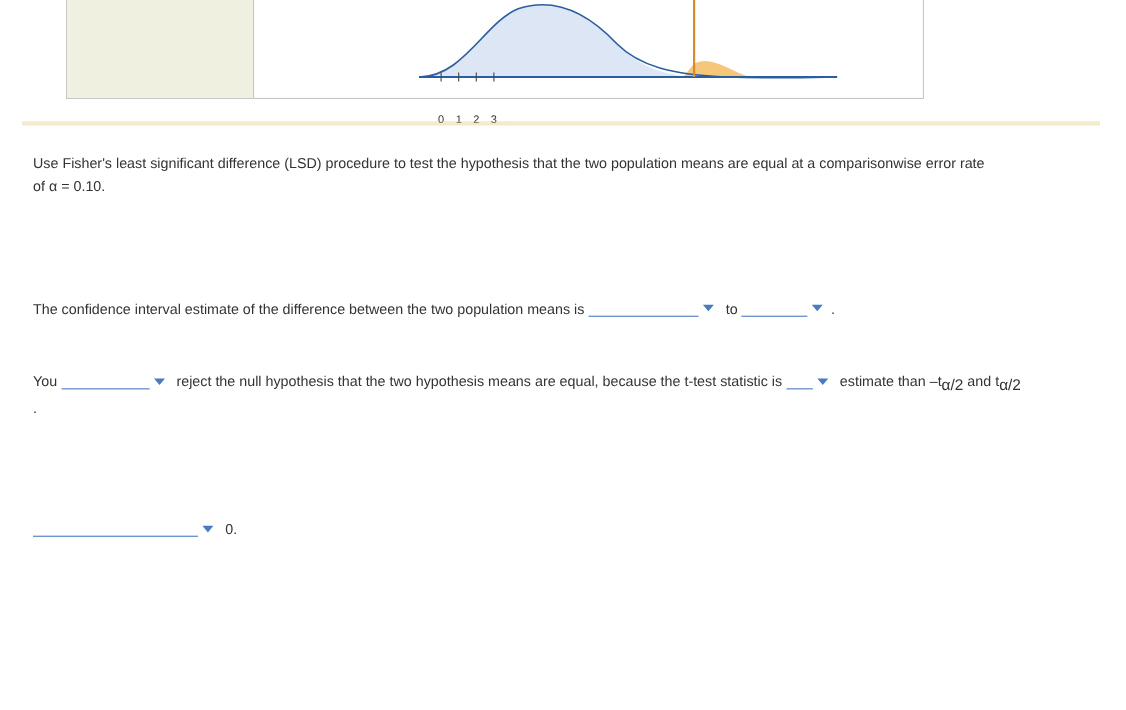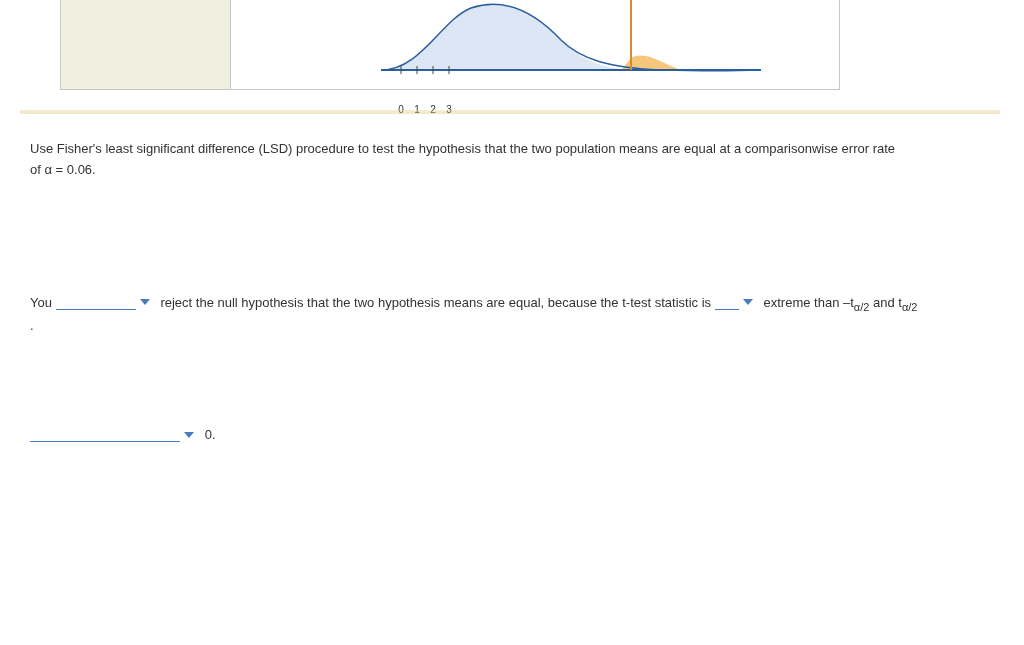--- a/index.html
+++ b/index.html
@@ -83,21 +83,21 @@
     width: 0; height: 0;
     border-left: 5px solid transparent;
     border-right: 5px solid transparent;
     border-top: 6px solid #4a7abf;
     vertical-align: middle;
     margin-left: 4px;
     position: relative;
     top: -1px;
     cursor: pointer;
   }
-  .sub { font-size: 11px; vertical-align: sub; text-align: center; }
+  .sub { font-size: 14px; vertical-align: sub; text-align: center; }
 </style>
 </head>
 <body>
 
 <div class="page">
 
   <div class="chart-area">
     <div class="chart-left"></div>
     <svg class="chart-curve" viewBox="0 0 560 80">
 
@@ -136,40 +136,47 @@
       <span class="tick" style="left:388px">3</span>
     </div>
   </div>
 
   <div class="sep-bar"></div>
 
   <div class="content">
 
     <div class="para">
       <span>Use Fisher's least significant difference (LSD) procedure to test the hypothesis that the two population means are equal at a comparisonwise error rate</span><br>
-      <span>of </span><span>α = 0.06.</span>
+      <span>of </span><span>α = 0.10.</span>
     </div>
 
     <div class="p-spacer"></div>
 
 
     <div class="p-spacer"></div>
 
 
     <div class="p-spacer"></div>
 
+    <div class="para">
+      <span>The confidence interval estimate of the difference between the two population means is</span>
+      <span class="dd w100"></span><span class="caret"></span>
+      &nbsp;&nbsp;<span>to</span>
+      <span class="dd w60"></span><span class="caret"></span>
+      &nbsp;<span>.</span>
+    </div>
 
     <div class="p-spacer"></div>
 
     <div class="para">
       <span>You</span>
       <span class="dd w80"></span><span class="caret"></span>
       &nbsp;&nbsp;<span>reject the null hypothesis that the two hypothesis means are equal, because the t-test statistic is</span>
       <span class="dd"></span><span class="caret"></span>
-      &nbsp;&nbsp;<span>extreme than </span><span>–t</span><span class="sub">α/2</span><span> and </span><span>t</span><span class="sub">α/2</span>
+      &nbsp;&nbsp;<span>estimate than </span><span>–t</span><span class="sub">α/2</span><span> and </span><span>t</span><span class="sub">α/2</span>
       <br>
       <span>.</span>
     </div>
 
     <div class="p-spacer"></div>
 
 
     <div class="p-spacer"></div>
 
     <div class="para">

